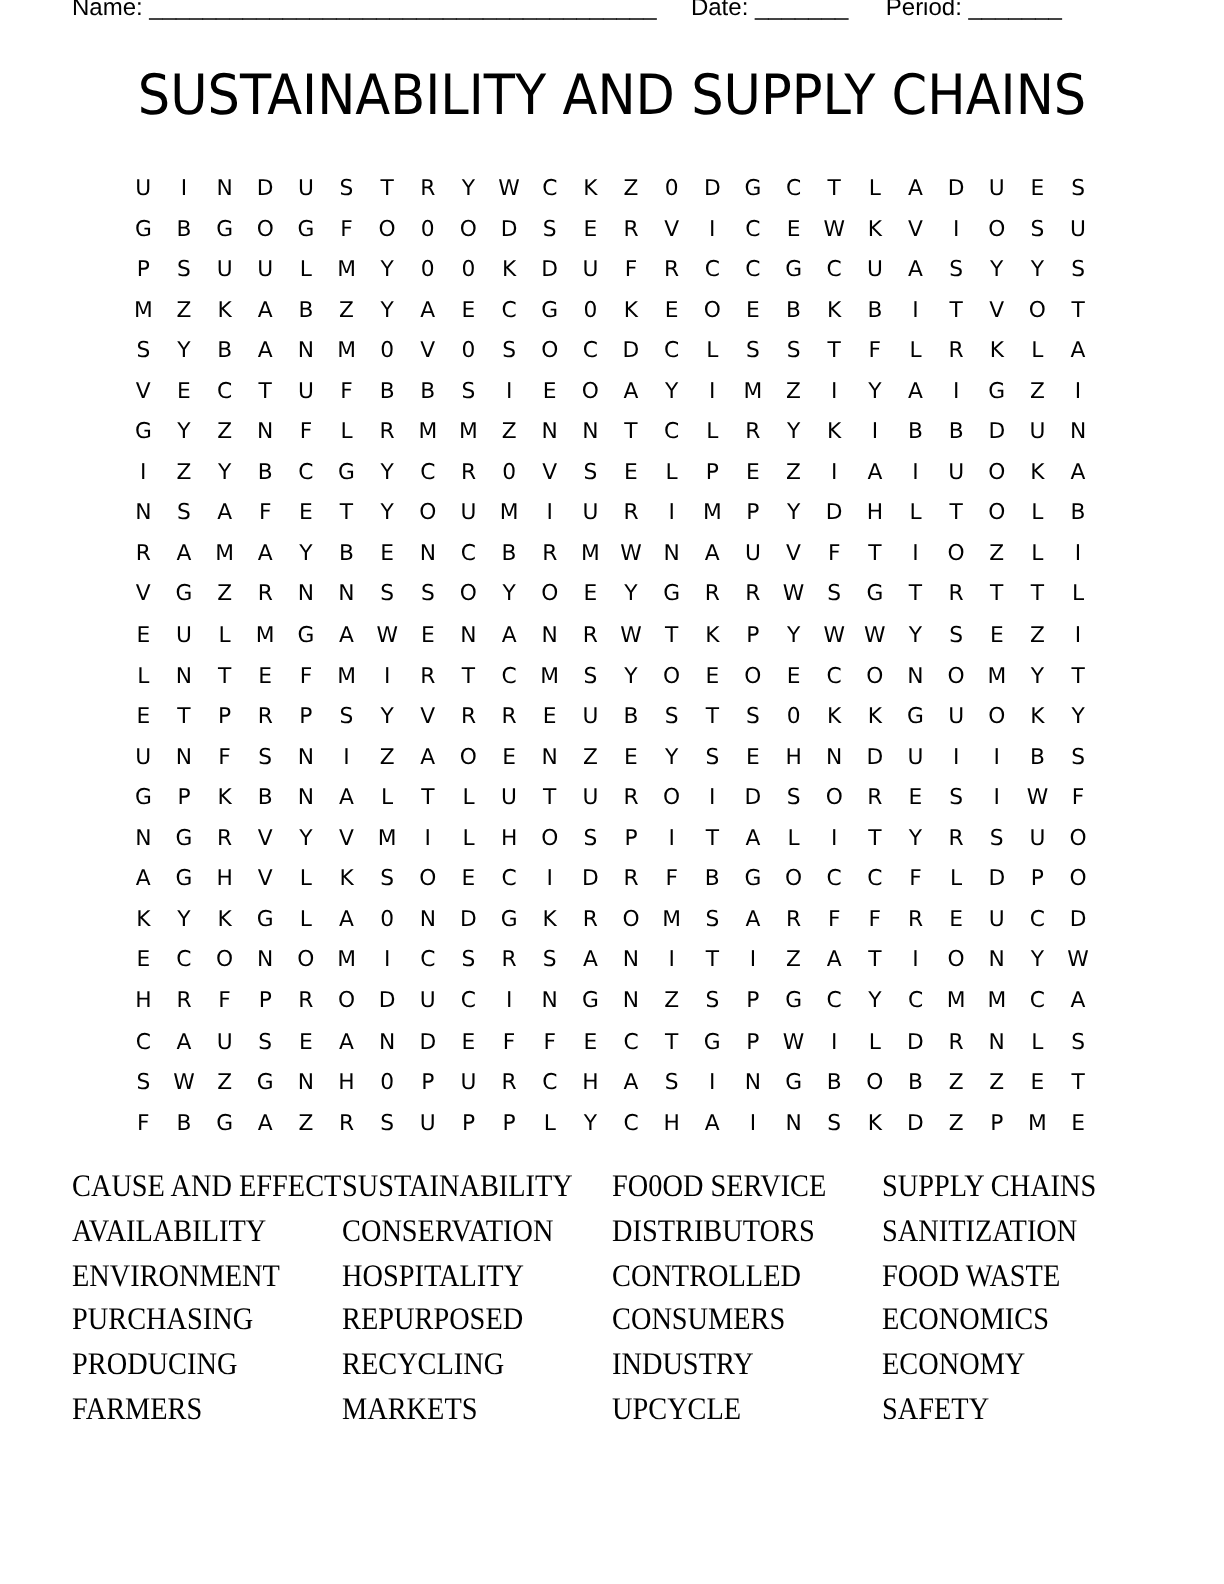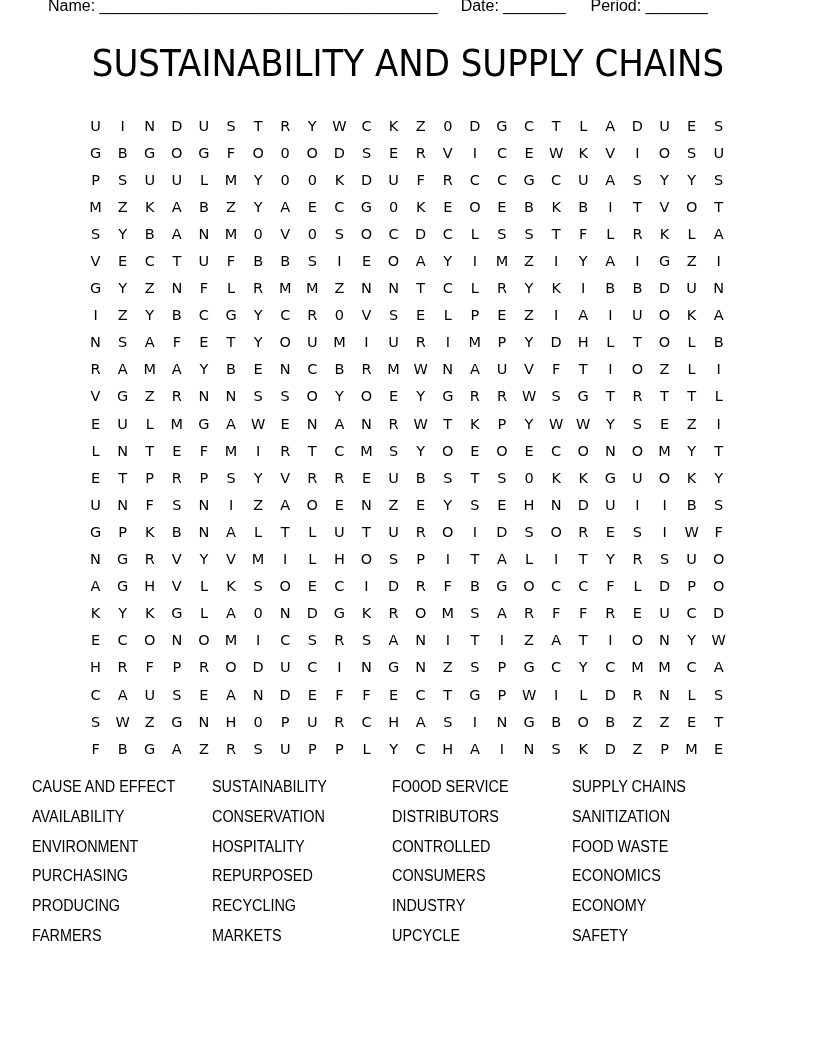--- a/index.html
+++ b/index.html
@@ -14,23 +14,23 @@
     font-family: "DejaVu Sans", sans-serif; font-size: 37px; letter-spacing: 0px;
     transform: scaleX(0.92); transform-origin: center;
   }
   .grid {
     position: absolute; top: 112px; left: 82px;
     display: grid; grid-template-columns: repeat(24, 27.1px); grid-auto-rows: 27.1px;
     font-family: "DejaVu Sans", sans-serif; font-size: 14.5px;
   }
   .cell { display: flex; align-items: center; justify-content: center; }
   .words {
-    position: absolute; top: 778px; left: 32px;
+    position: absolute; top: 778px; left: 48px;
     display: grid; grid-template-columns: 180px 180px 180px 180px; grid-auto-rows: 29.8px;
-    font-family: Liberation Sans, sans-serif; font-size: 16px;
+    font-family: Liberation Serif, serif; font-size: 21px;
   }
   .word { white-space: nowrap; transform: scaleX(0.9); transform-origin: left center; }
 </style>
 </head>
 <body>
 
 <div class="header-line">
   <span>Name: ______________________________________</span>
   <span style="width:14px"></span>
   <span>Date: _______</span>

